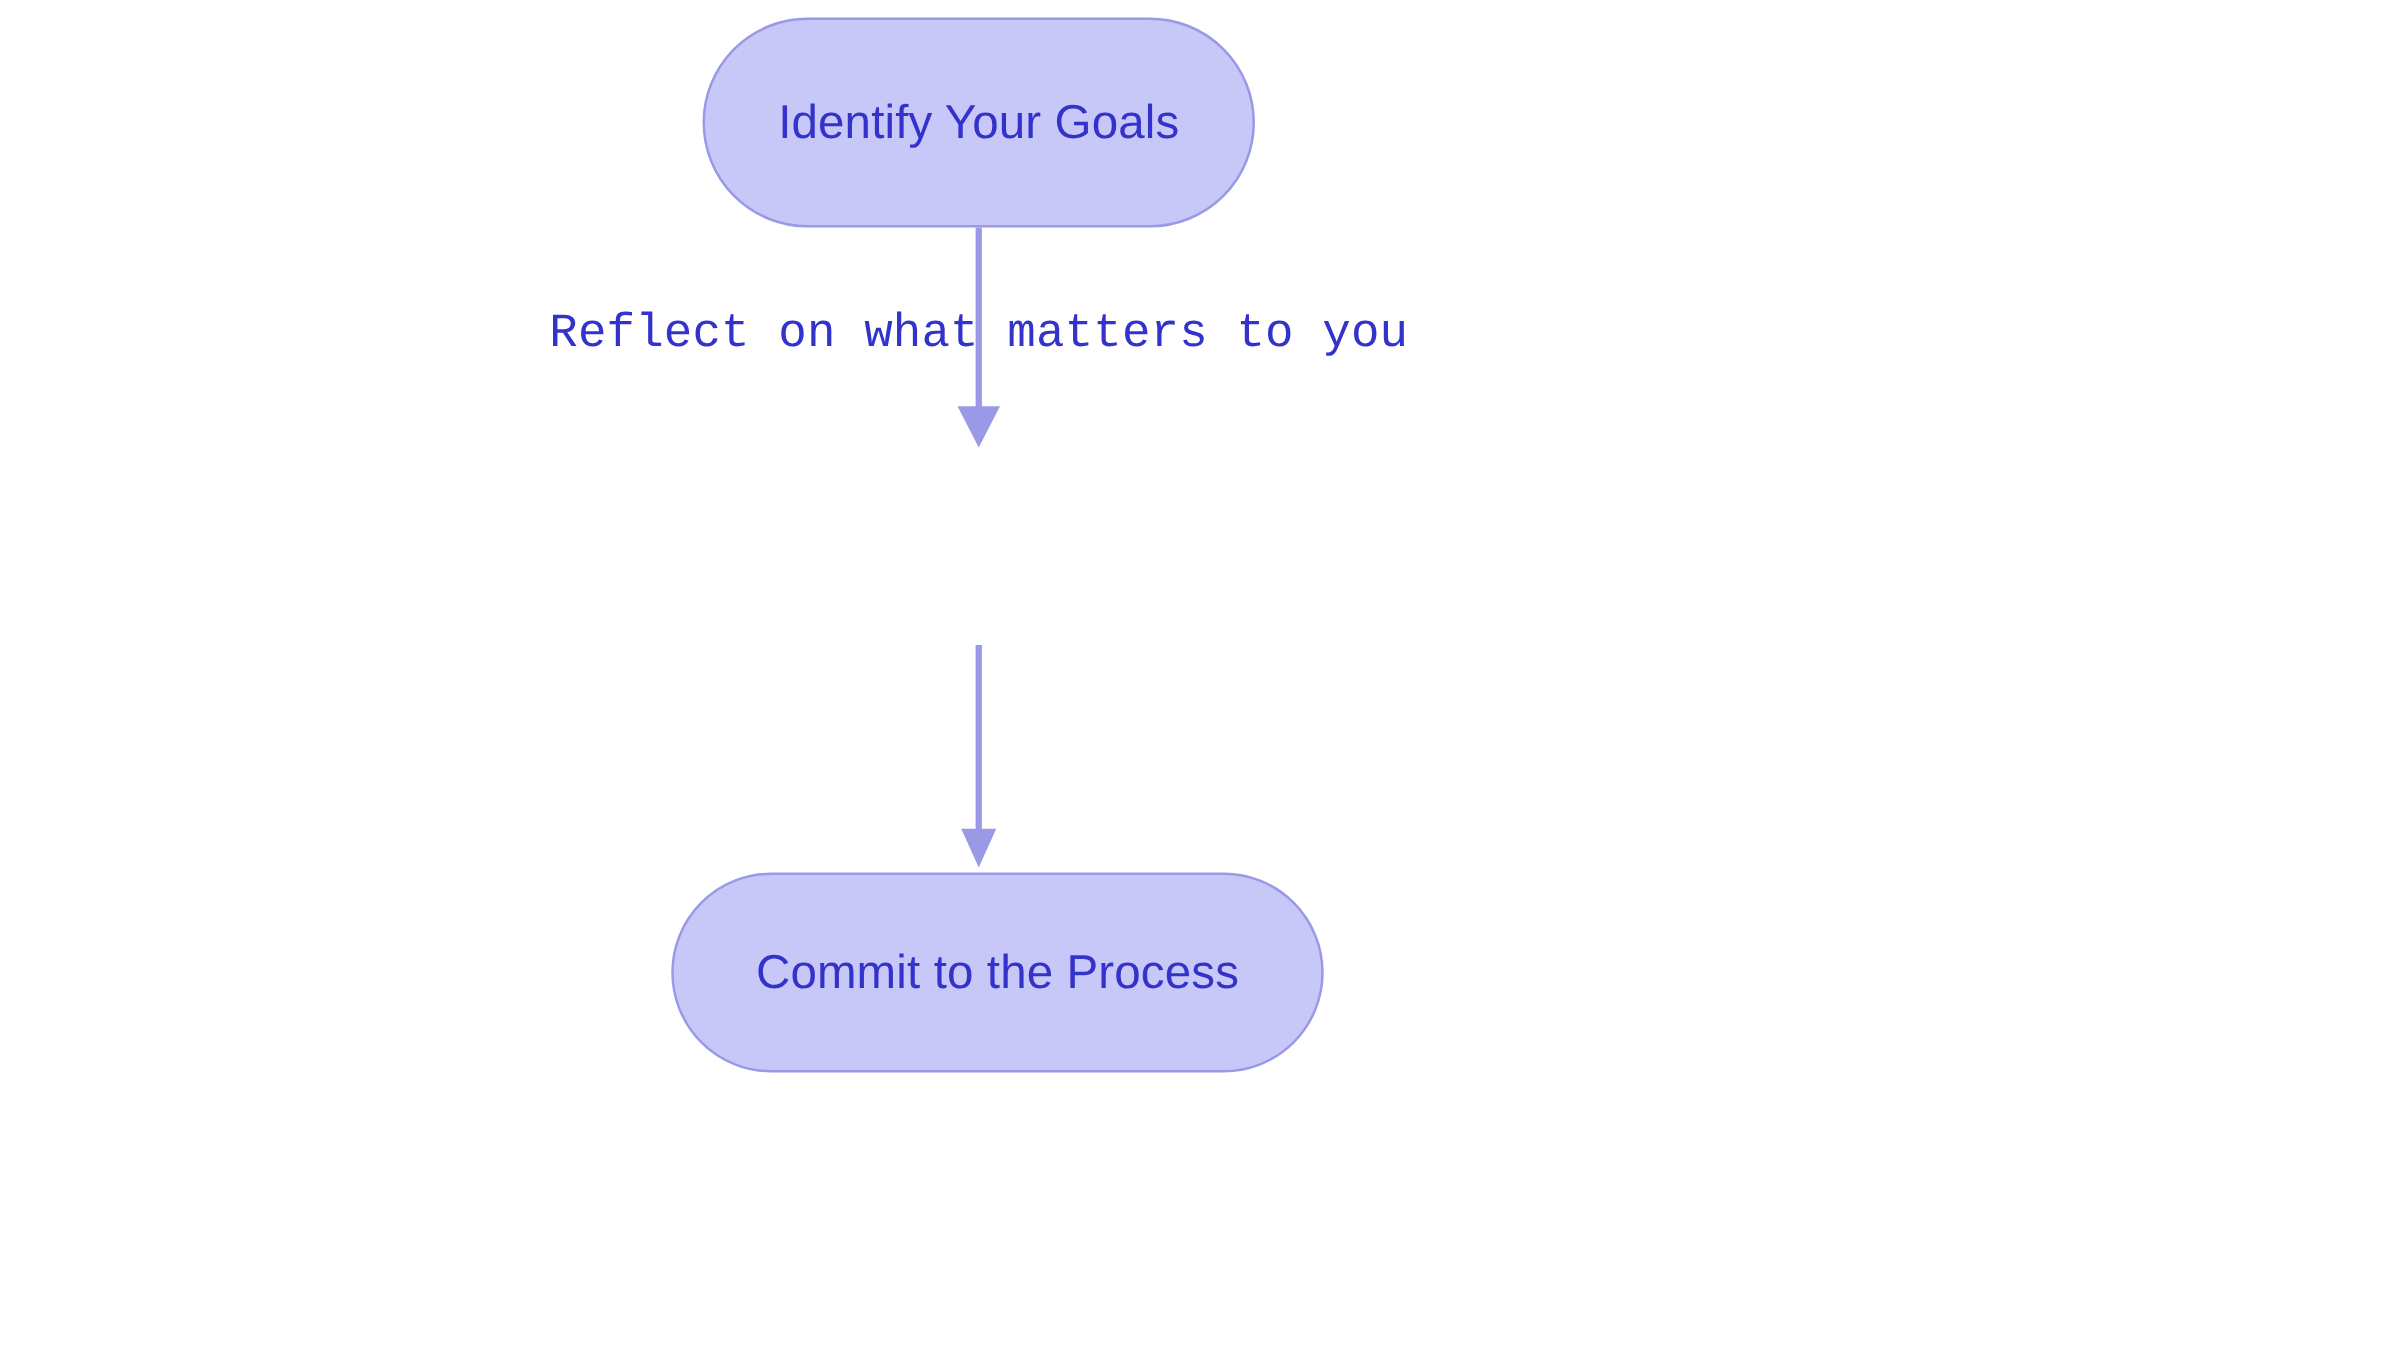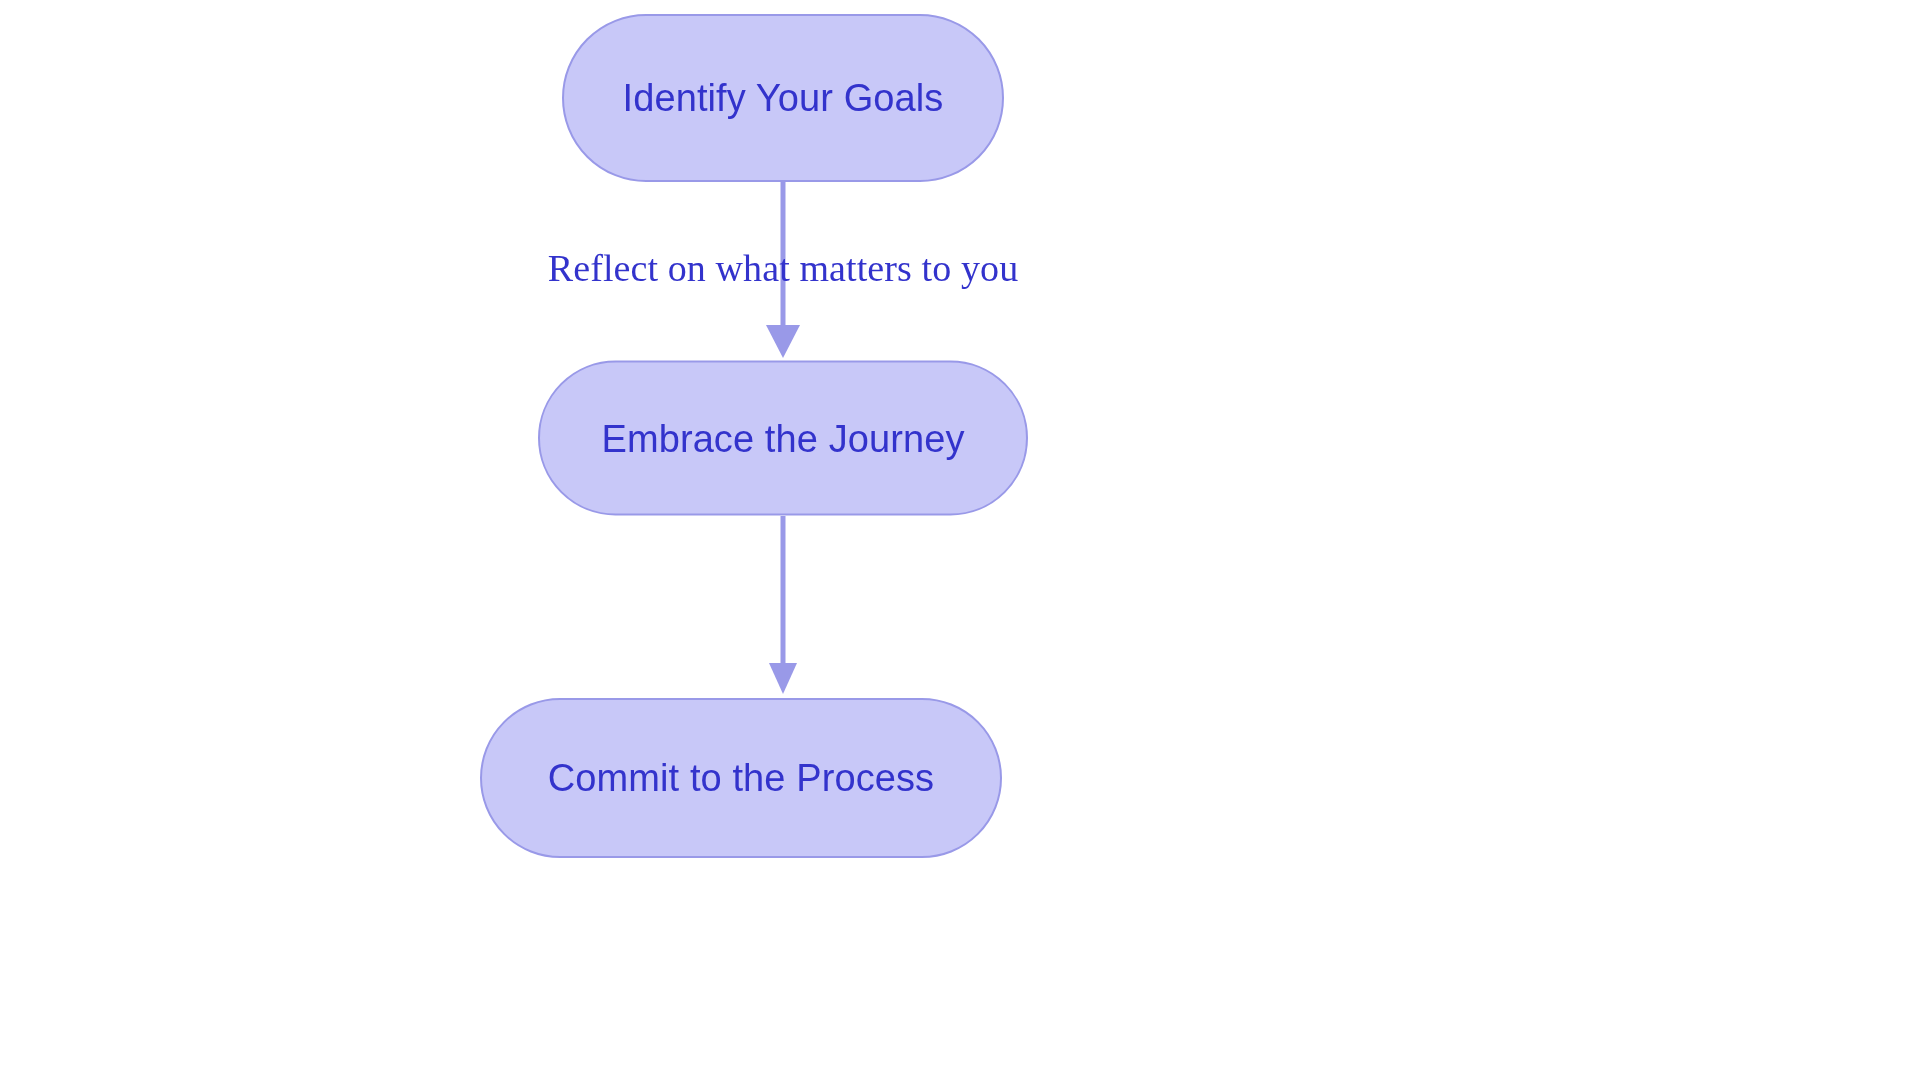--- a/index.html
+++ b/index.html
@@ -58,21 +58,21 @@
     font-weight: 400;
     line-height: 1;
     white-space: nowrap;
     letter-spacing: 0.1px;
   }
 
   .edge-label {
     position: absolute;
     transform: translate(-50%, -50%);
     color: #3333cc;
-    font-family: Liberation Serif, serif;
+    font-family: Liberation Mono, monospace;
     font-size: 38px;
     font-weight: 400;
     line-height: 1;
     white-space: nowrap;
     background: transparent;
     letter-spacing: 0.1px;
   }
 </style>
 </head>
 <body>
@@ -91,25 +91,22 @@
       <polygon points="769,663 797,663 783,694" fill="#9999e8"></polygon>
     </g>
   </svg>
 
   <div class="nodes-layer">
 
     <div class="node" style="left:783px; top:98px; width:442px; height:168px;">
       <span class="node-label">Identify Your Goals</span>
     </div>
 
-    <div class="node" style="left:783px; top:438px; width:490px; height:155px;">
-      <span class="node-label">Embrace the Journey</span>
-    </div>
 
-    <div class="node" style="left:741px; top:778px; width:522px; height:160px;">
+    <div class="node" style="left:798px; top:778px; width:522px; height:160px;">
       <span class="node-label">Commit to the Process</span>
     </div>
 
     <div class="edge-label" style="left:783px; top:268px;">Reflect on what matters to you</div>
 
 
   </div>
 </div>
 
 </body></html>

